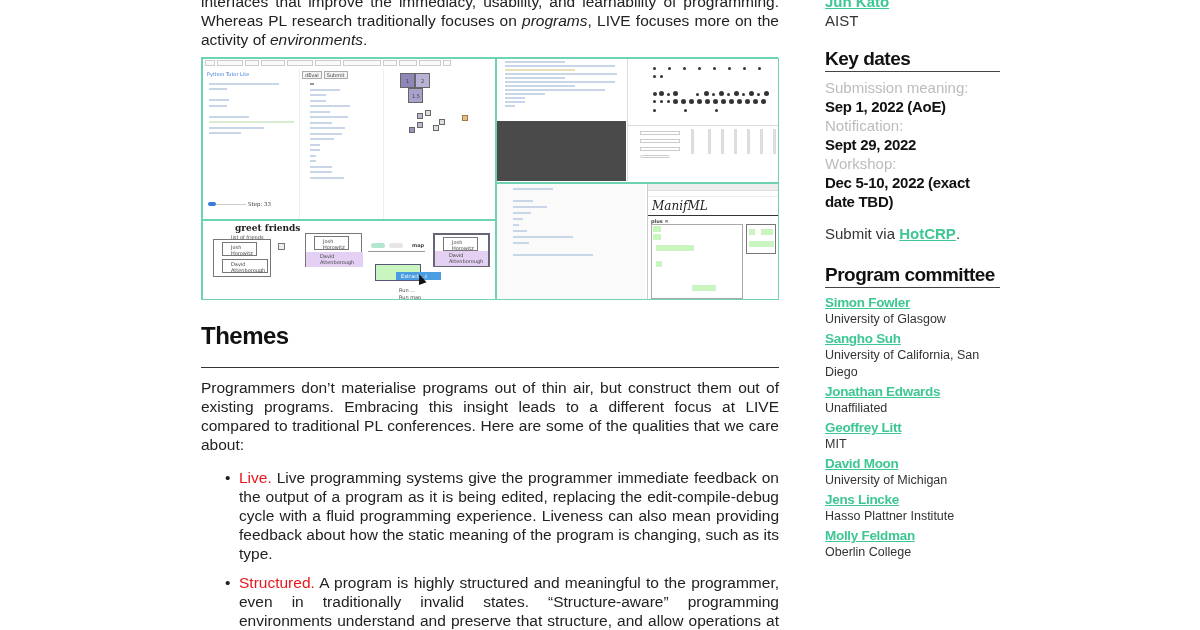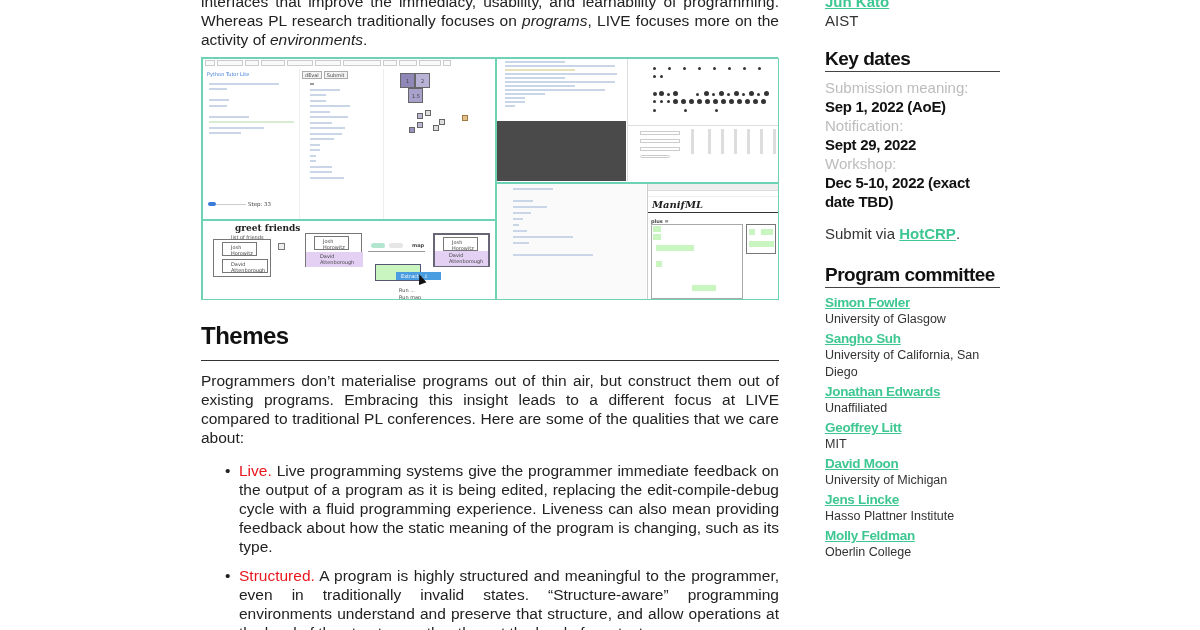--- a/index.html
+++ b/index.html
@@ -6,21 +6,21 @@
   html, body { width: 1200px; height: 630px; overflow: hidden; background: #ffffff; }
   body { font-family: "Liberation Sans", sans-serif; color: #222; position: relative; }
 
   .main { position: absolute; left: 201px; top: -8px; width: 578px; }
   .intro { font-size: 15.5px; line-height: 19px; text-align: justify; color: #222; }
   .intro em { font-style: italic; }
 
   .figure { position: relative; margin-top: 8px; width: 577px; height: 243px; border: 1.5px solid #6ed3b4; background: #fff; }
   .panel { position: absolute; border: 1.5px solid #6ed3b4; overflow: hidden; background: #fff; }
 
-  .themes-title { margin-top: 22px; font-size: 24px; font-weight: bold; letter-spacing: -0.5px; color: #111; padding-bottom: 10px; border-bottom: 1.5px solid #333; }
+  .themes-title { margin-top: 22px; font-size: 24px; font-weight: bold; letter-spacing: -0.5px; color: #111; padding-bottom: 17px; border-bottom: 1.5px solid #333; }
   .themes-intro { margin-top: 10px; font-size: 15.5px; line-height: 19px; text-align: justify; }
   ul.qualities { margin-top: 14px; padding-left: 38px; list-style: none; }
   ul.qualities li { position: relative; font-size: 15.5px; line-height: 19px; text-align: justify; margin-top: 10px; }
   ul.qualities li::before { content: "•"; position: absolute; left: -14px; top: 0; color: #222; }
   .q-name { color: #e8161d; }
 
   .side { position: absolute; left: 825px; top: -8px; width: 175px; }
   .aff { font-size: 15px; color: #333; line-height: 19px; }
   .side h2 { font-size: 19px; font-weight: bold; letter-spacing: -0.5px; color: #111; border-bottom: 1.5px solid #444; padding-bottom: 1px; margin-top: 18px; margin-bottom: 6px; }
   .date-label { font-size: 15px; color: #bcbcbc; line-height: 19px; }
@@ -266,21 +266,21 @@
           <div class="code-line" style="width:14px;margin:4px 0"></div>
           <div class="code-line" style="width:60px;margin:4px 0"></div>
           <div class="code-line" style="width:16px;margin:4px 0"></div>
           <div class="code-line" style="width:0;background:none;margin:4px 0"></div>
           <div class="code-line" style="width:80px;margin:4px 0"></div>
         </div>
       </div>
       <div style="position:absolute;left:150px;top:0;width:133px;height:117px;border-left:1px solid #ccc;background:#fff;">
         <div style="height:7px;background:#eee;border-bottom:1px solid #ddd;"></div>
         <div style="height:6px;border-bottom:1px solid #eee;"></div>
-        <div style="padding:2px 4px;font-family:'DejaVu Serif',serif;font-style:italic;font-weight:bold;font-size:10px;border-bottom:1.5px solid #333;">ManifML</div>
+        <div style="padding:2px 4px;font-family:'DejaVu Serif',serif;font-style:italic;font-weight:normal;font-size:12px;border-bottom:1.5px solid #333;">ManifML</div>
         <div class="tiny" style="left:3px;top:34px;font-weight:bold">plus =</div>
         <div class="card" style="left:3px;top:40px;width:92px;height:75px;border-color:#aaa;">
           <div class="card green" style="left:1px;top:1px;width:8px;height:6px;border:none;"></div>
           <div class="card green" style="left:1px;top:9px;width:8px;height:6px;border:none;"></div>
           <div class="card green" style="left:4px;top:20px;width:38px;height:6px;border:none;"></div>
           <div class="card green" style="left:4px;top:36px;width:6px;height:6px;border:none;"></div>
           <div class="card green" style="left:40px;top:60px;width:24px;height:6px;border:none;"></div>
         </div>
         <div class="card" style="left:98px;top:40px;width:30px;height:30px;border:1.5px solid #777;">
           <div class="card green" style="left:2px;top:4px;width:6px;height:6px;border:none;"></div>

